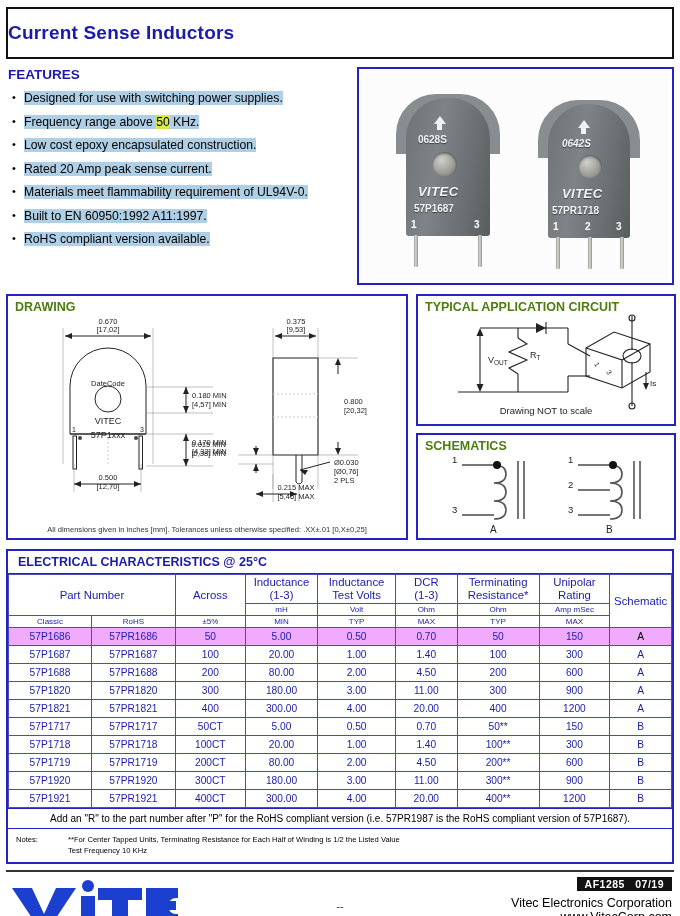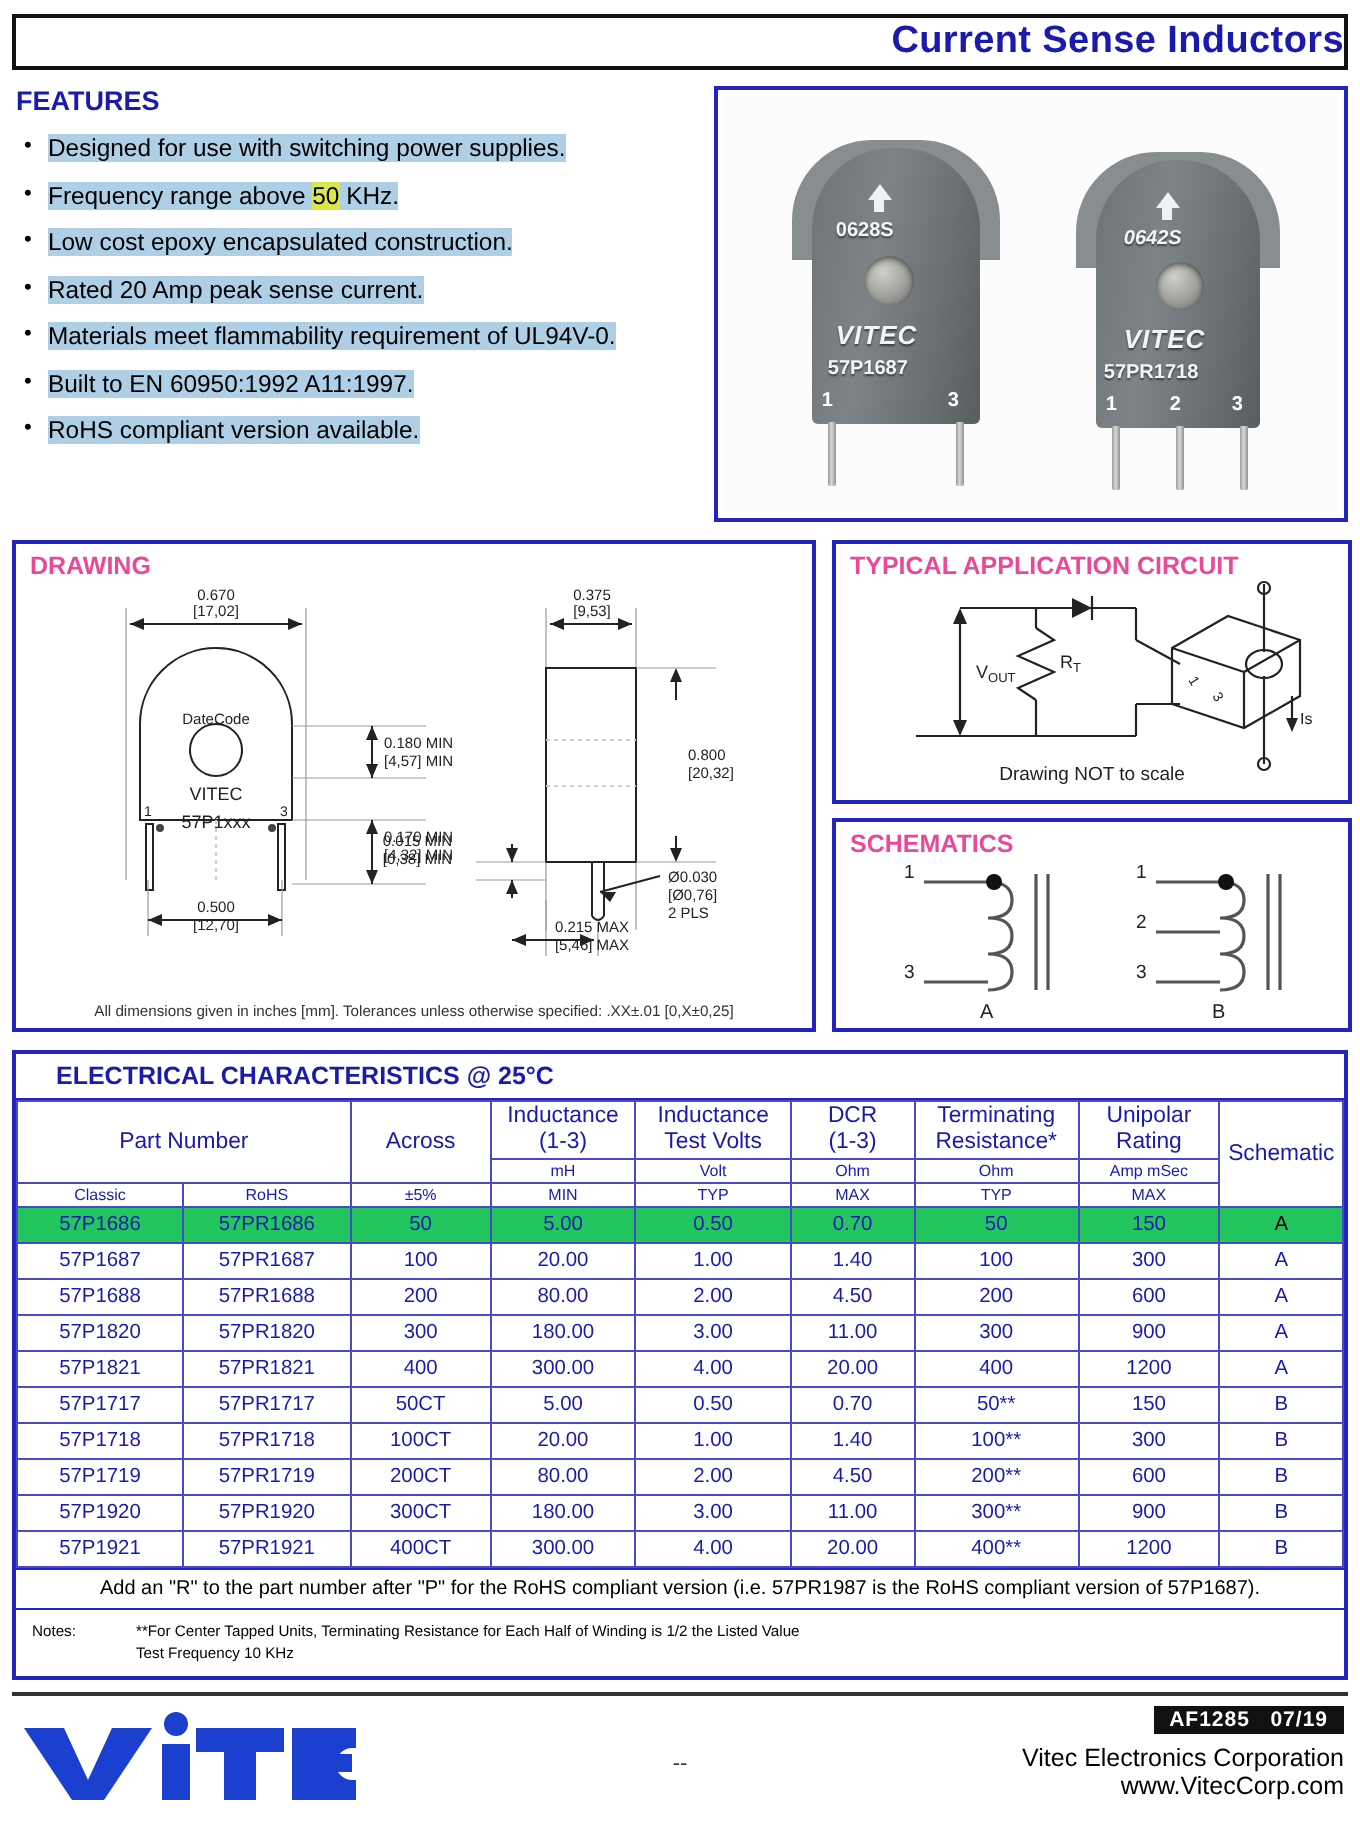--- a/index.html
+++ b/index.html
@@ -13,22 +13,22 @@
     color: #000;
     position: relative;
     overflow: hidden;
   }
   .page { width: 680px; height: 916px; position: relative; padding: 0 6px; }
 
   
   .title-bar {
     margin: 7px 0 0 0;
     border: 2px solid #111;
-    height: 28px;
-    display: flex; align-items: center; justify-content: flex-end;
+    height: 52px;
+    display: flex; align-items: center; justify-content: flex-start;
     background: #fff;
   }
   .title-bar .t {
     color: #1a1aad; font-weight: bold; font-size: 19px;
     letter-spacing: .2px;
   }
 
   
   .row-top { display: flex; margin-top: 8px; gap: 24px; height: 218px; }
   .features { width: 332px; position: relative; }
@@ -88,50 +88,50 @@
     border-radius: 0 0 1px 1px;
   }
   .comp .pinlabel {
     position: absolute; color:#fff; font-size: 10px; font-weight: bold;
   }
 
   
   .row-mid { display: flex; margin-top: 9px; gap: 8px; height: 246px; }
   .panel { border: 2px solid #2323c0; background: #fff; position: relative; }
   .panel > .ph {
-    font-size: 12.5px; font-weight: bold; color: #ec4899;
+    font-size: 12.5px; font-weight: bold; color: #4d7c0f;
     padding: 4px 0 0 7px;
   }
   .drawing { width: 404px; }
   .rightcol { width: 262px; display: flex; flex-direction: column; gap: 7px; }
   .circuit { height: 132px; }
   .schem { height: 107px; }
   .dimnote {
     position: absolute; bottom: 4px; left: 0; right: 0; text-align: center;
     font-size: 7.6px; color: #333;
   }
   svg { display: block; }
 
   
   .ec { margin-top: 9px; border: 2px solid #2323c0; }
   .ec-title {
     font-size: 12.5px; font-weight: bold; color: #1a1aad;
-    padding: 4px 0 4px 20px; border-bottom: 1.5px solid #2323c0;
+    padding: 4px 0 4px 10px; border-bottom: 1.5px solid #2323c0;
   }
   table.ec-tbl { border-collapse: collapse; width: 100%; }
   table.ec-tbl td, table.ec-tbl th {
     border: 1px solid #4a4ac4; text-align: center; color: #1a1aad;
     font-weight: normal; padding: 1px 2px;
   }
   .th-main { font-size: 11.4px; line-height: 13px; }
   .th-unit { font-size: 8px; font-weight: bold; }
   .th-qual { font-size: 8px; font-weight: bold; }
   .dr td { font-size: 10.2px; color: #000; height: 18px; }
   tr.highlight td {
-    background: #22c55e; font-weight: normal;
+    background: #f0abfc; font-weight: normal;
   }
   tr.highlight td:last-child { color: #000; }
   .addnote {
     font-size: 10px; text-align: center; padding: 4px 6px;
     border-top: 1.5px solid #2323c0; border-bottom: 1.5px solid #2323c0;
   }
   .notes {
     display: flex; padding: 5px 6px 6px 8px; font-size: 7.6px; line-height: 11px;
   }
   .notes .lbl { width: 52px; flex: none; }

